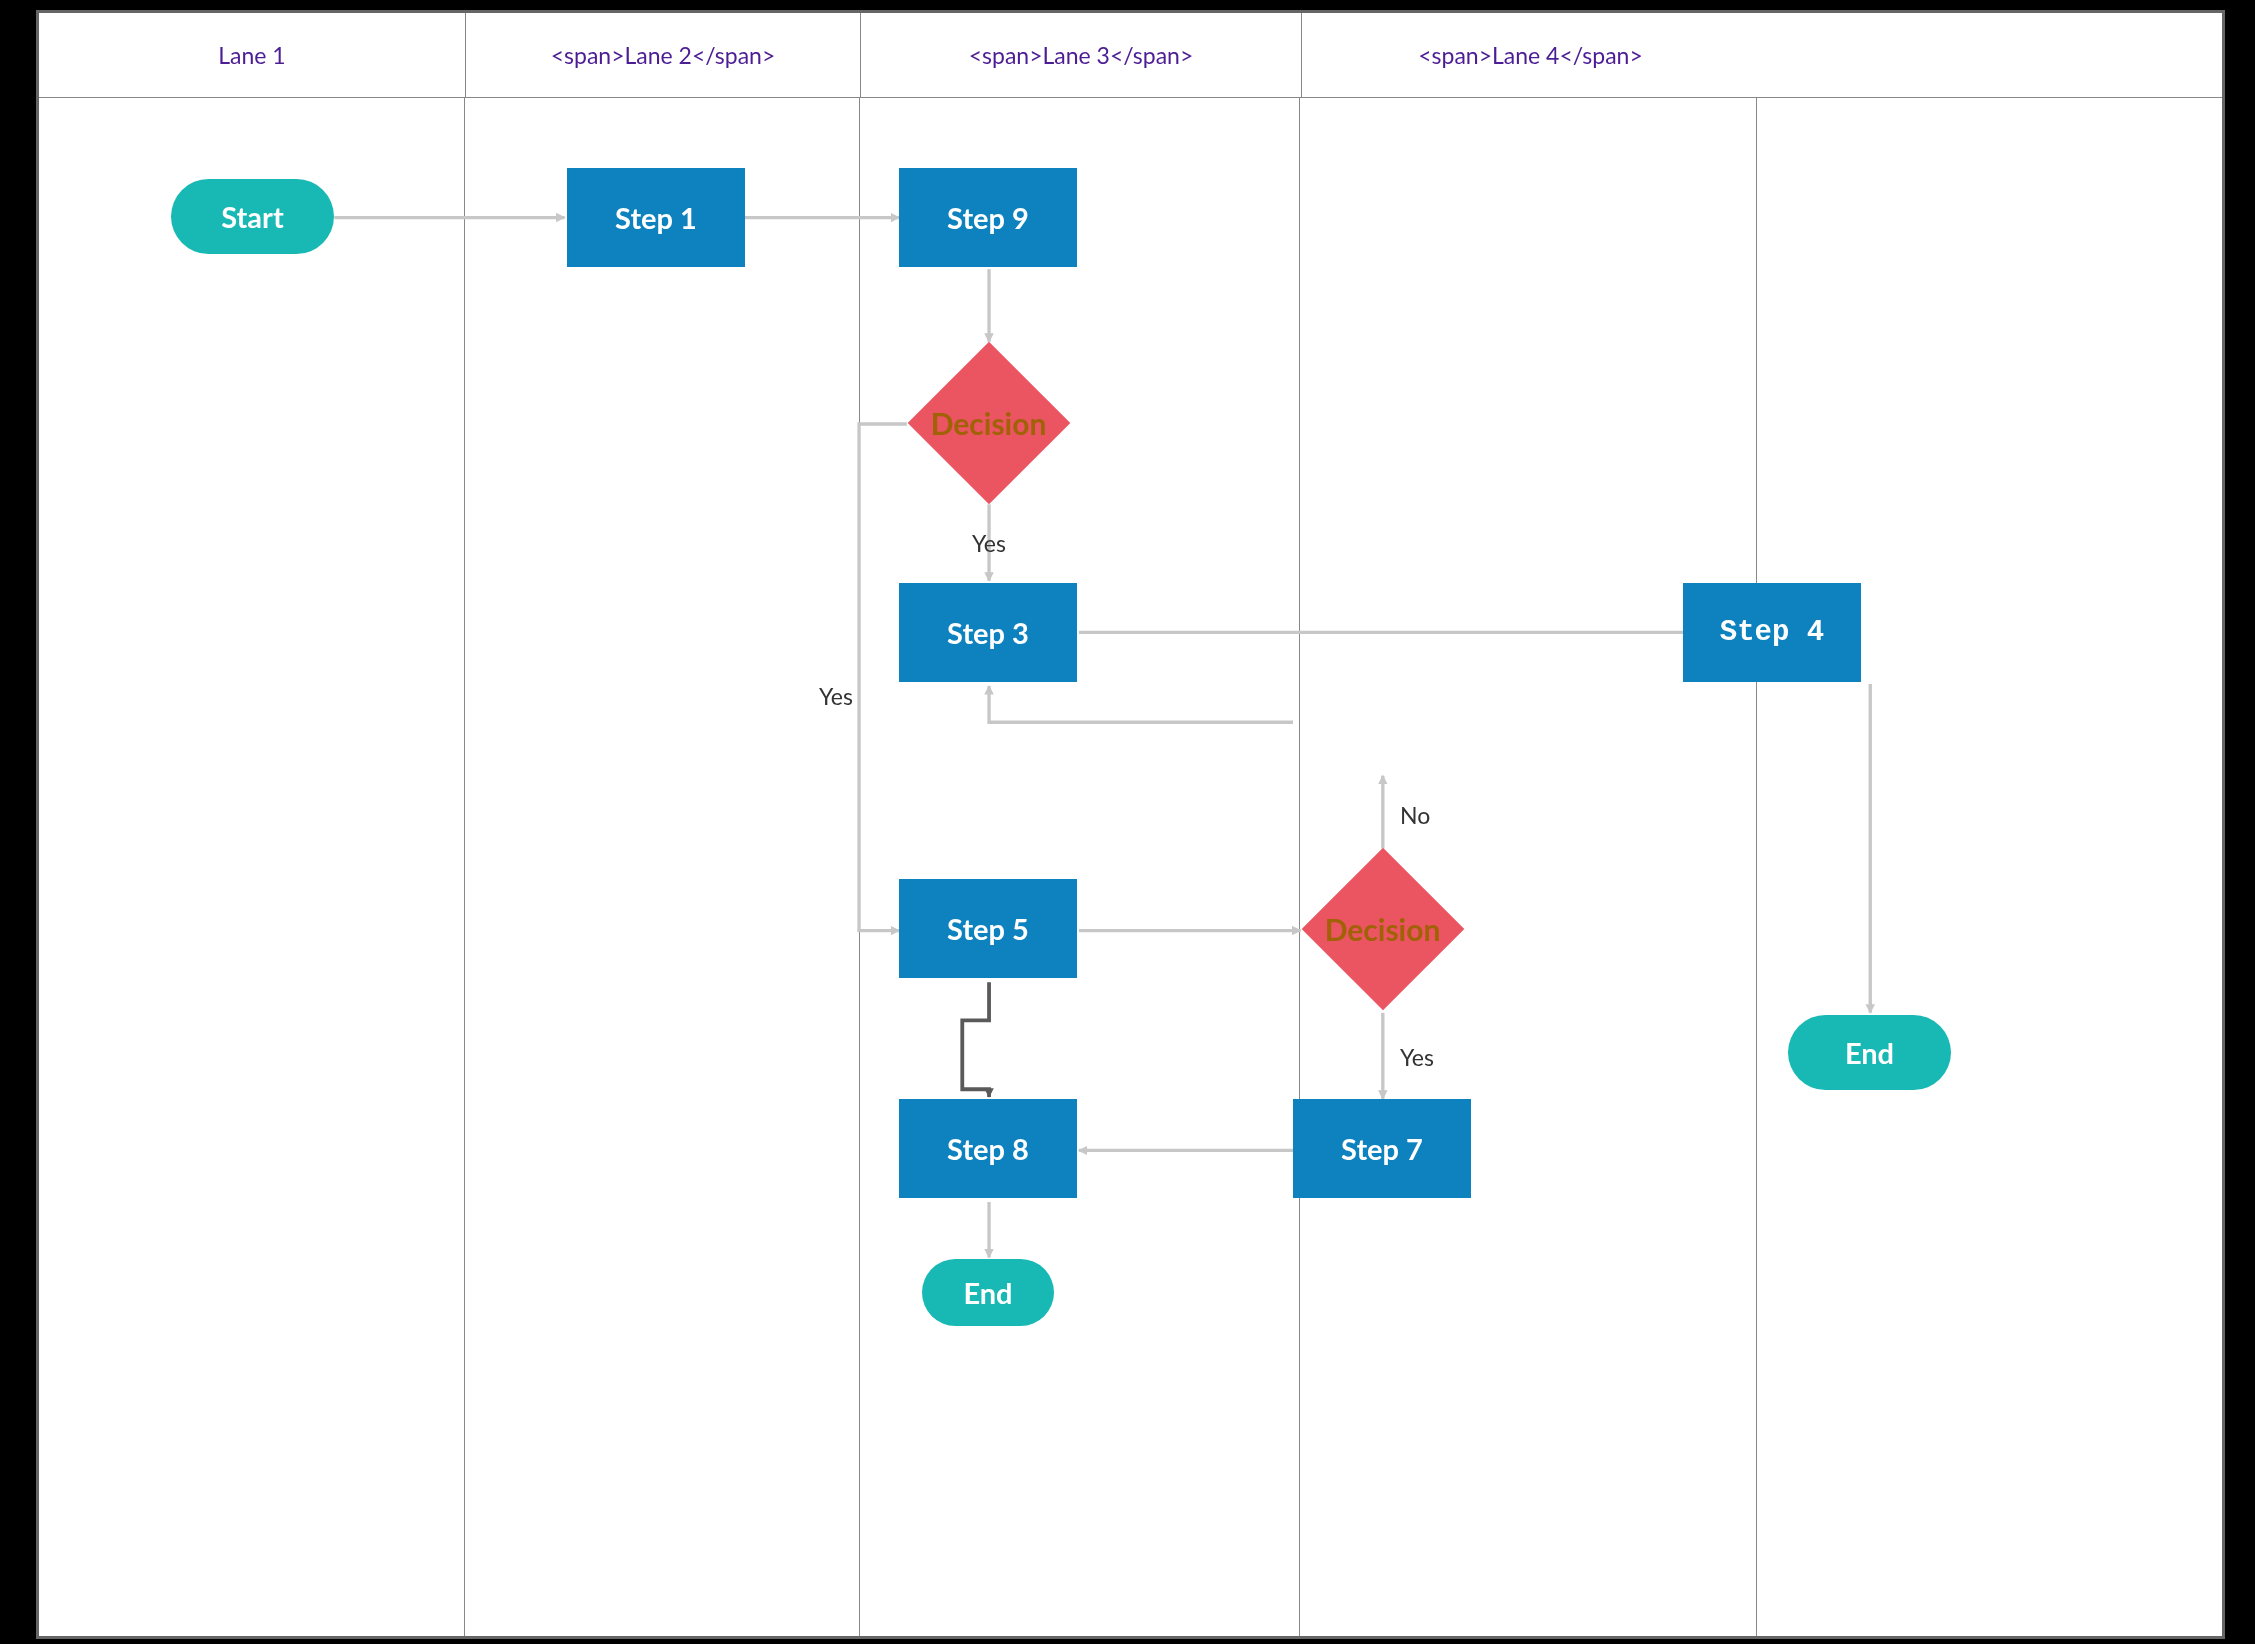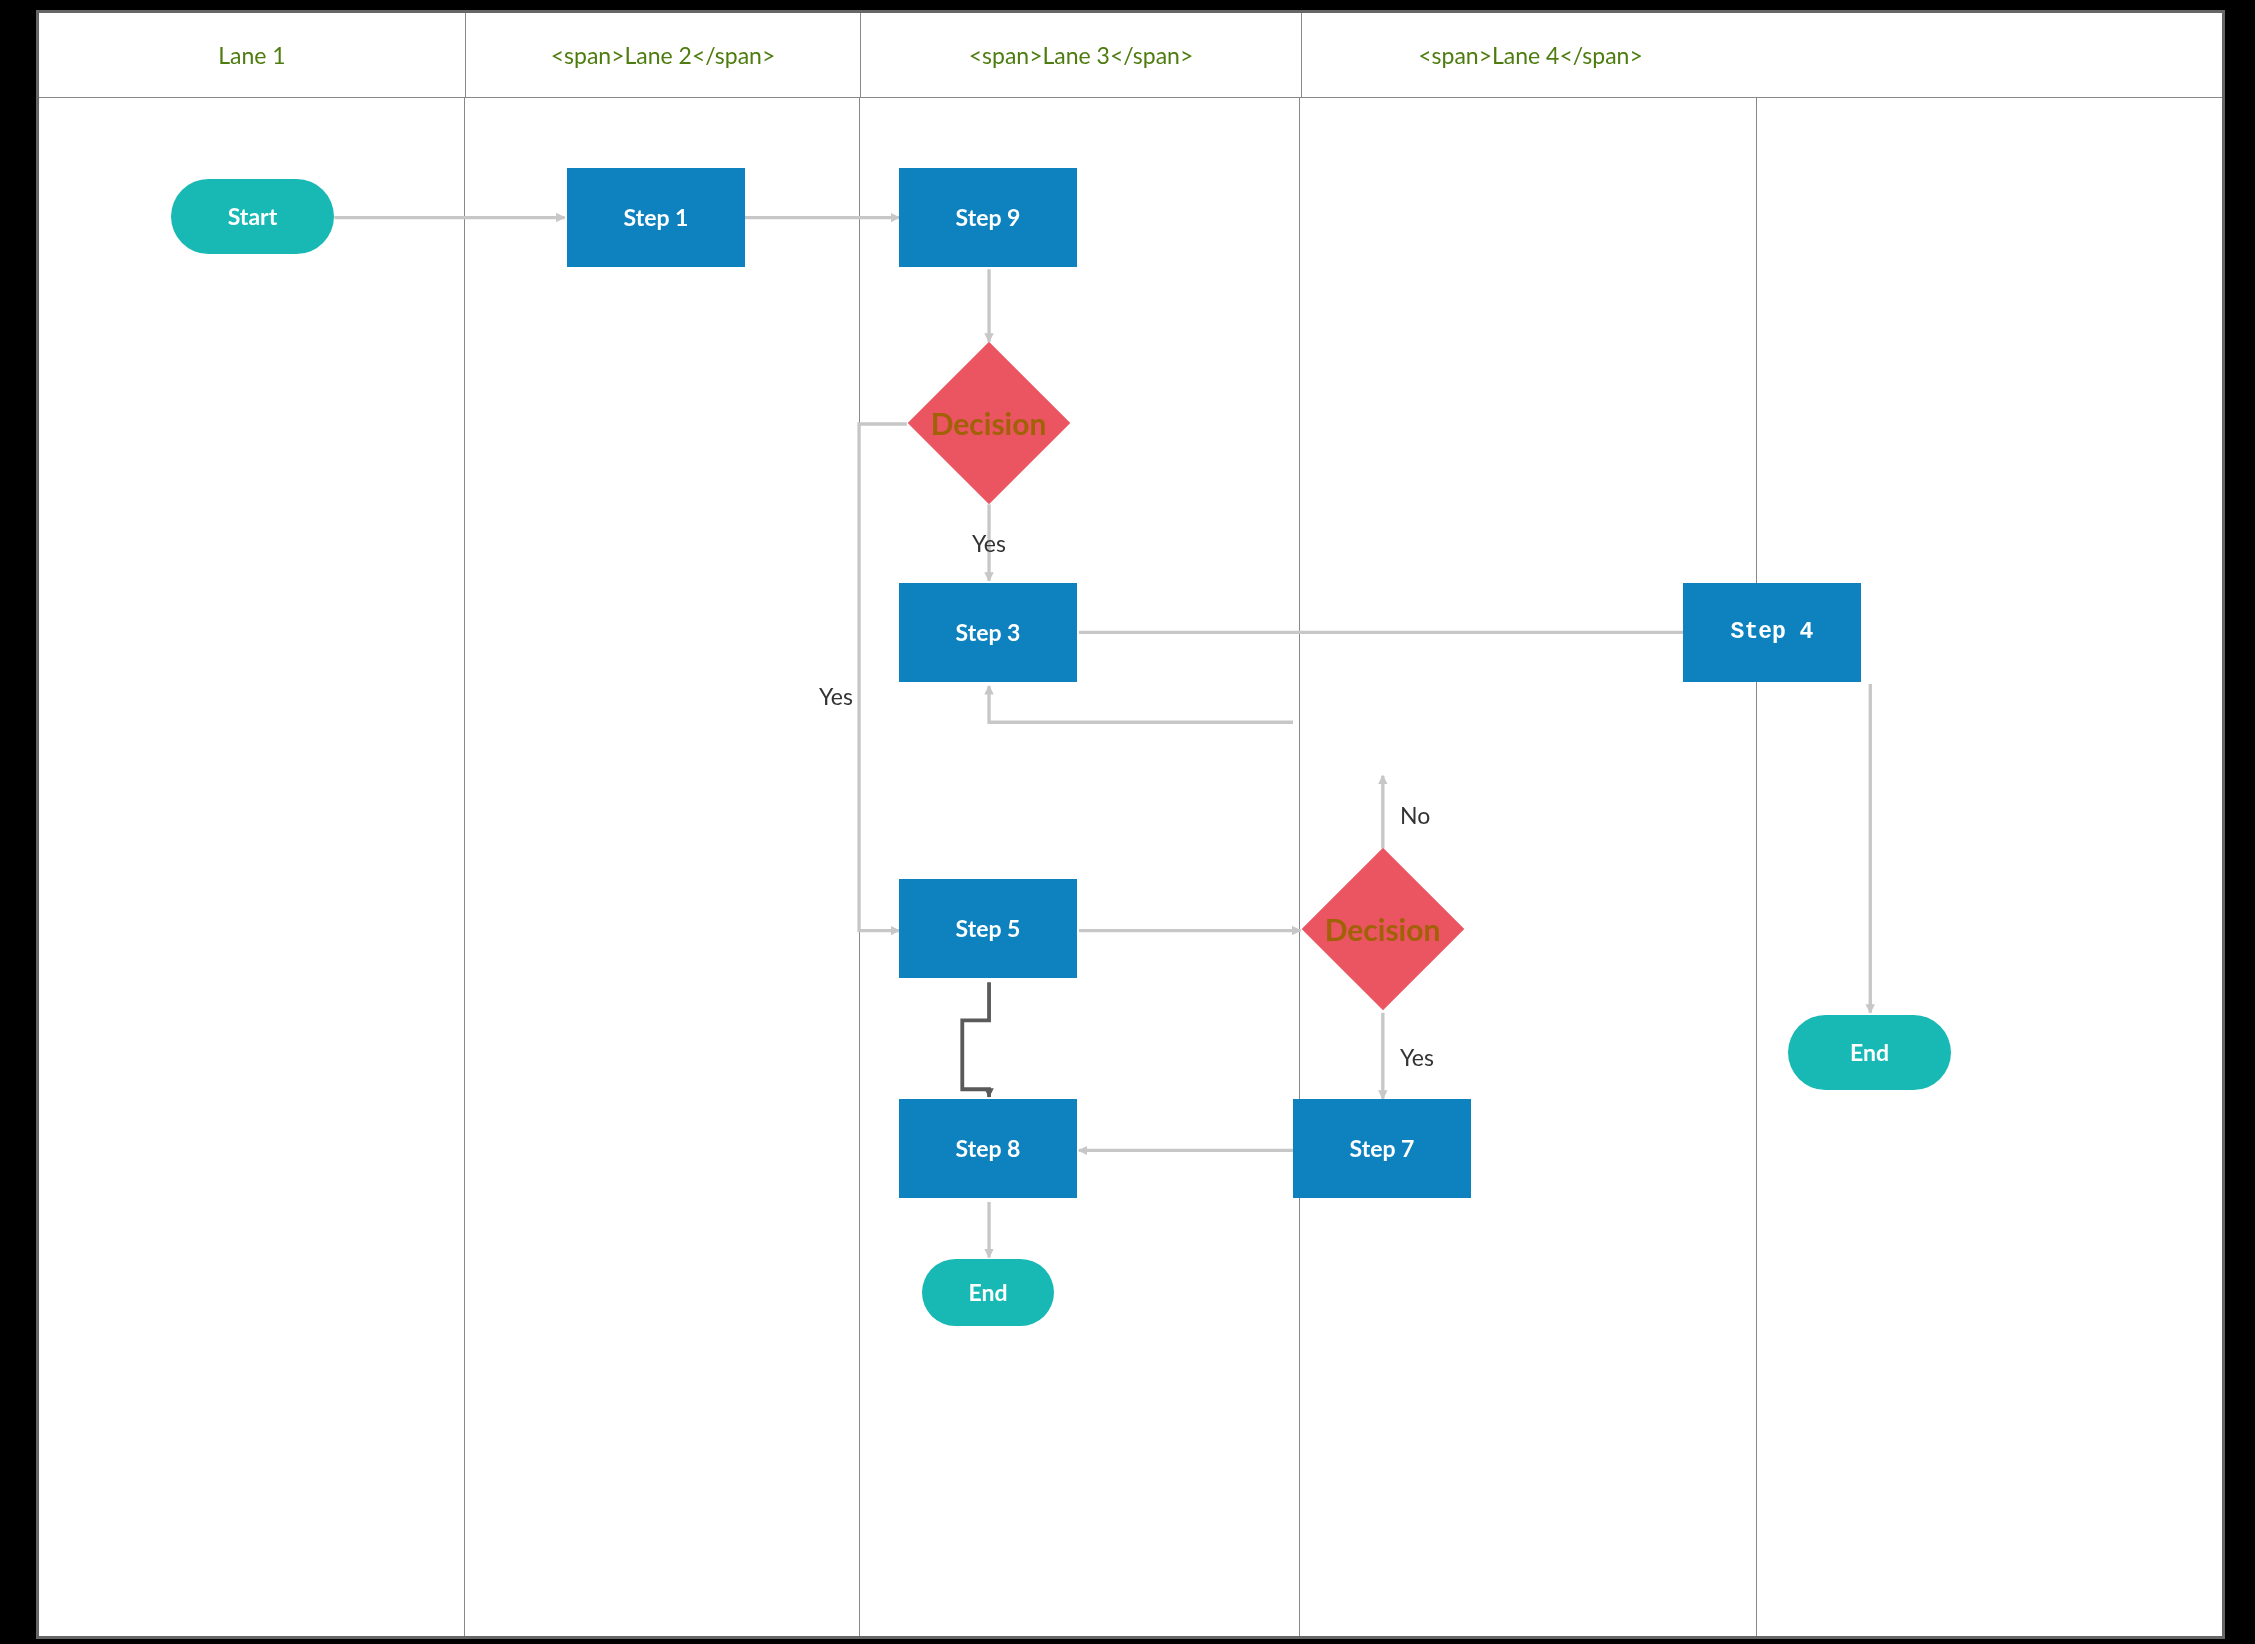--- a/index.html
+++ b/index.html
@@ -8,38 +8,38 @@
     position:absolute;left:36px;top:9.6px;width:2183px;height:1623px;
     background:#fff;border:3.8px solid #666;
   }
   .lane-header-row{
     position:absolute;left:0;top:0;width:100%;height:84px;border-bottom:1.9px solid #888;
     display:flex;
   }
   .lane-col{
     border-right:1.9px solid #888;
     display:flex;align-items:center;justify-content:center;
-    font-size:23px;color:#4d7c0f;font-weight:400;
+    font-size:23px;color:#4c1d95;font-weight:400;
   }
   .lane-col:last-child{border-right:none;}
   .lane-body-row{
     position:absolute;left:0;top:84px;width:100%;bottom:0;
     display:flex;
   }
   .lane-body{
     border-right:1.9px solid #888;position:relative;
   }
   .lane-body:last-child{border-right:none;}
   .w1{width:426px;}
   .w2{width:394px;}
   .w3{width:440px;}
   .w4{width:457px;}
   .w5{width:466px;}
 
-  .shape{position:absolute;color:#fff;font-weight:700;font-size:23px;
+  .shape{position:absolute;color:#fff;font-weight:700;font-size:29px;
     display:flex;align-items:center;justify-content:center;}
   .terminator{
     width:163px;height:75px;background:#18b9b4;border-radius:38px;
   }
   .terminator.small{width:132px;height:67px;}
   .process{
     width:178px;height:99px;background:#0d82bf;
   }
   .diamond{
     width:163px;height:163px;position:absolute;

